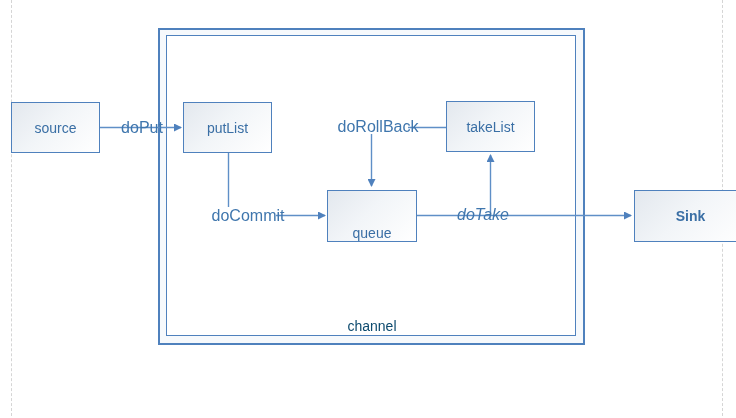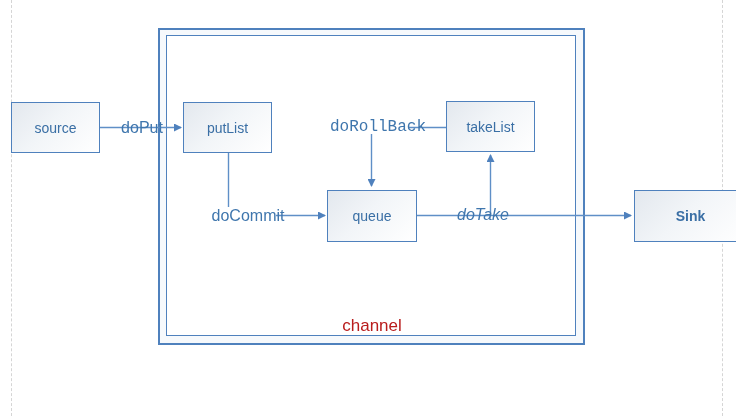--- a/index.html
+++ b/index.html
@@ -34,60 +34,60 @@
     left: 166px; top: 35px;
     width: 410px; height: 301px;
     border: 1.5px solid #4f81bd;
     background: #ffffff;
     z-index: 1;
   }
   .channel-label {
     position: absolute;
     left: 372px; top: 326px;
     transform: translate(-50%, -50%);
-    font-size: 17px;
-    color: #b91c1c;
+    font-size: 14px;
+    color: #0c4a6e;
     z-index: 2;
     white-space: nowrap;
   }
   .node {
     position: absolute;
     border: 1.5px solid #4f81bd;
     background: linear-gradient(135deg, #e3e8ee 0%, #f2f5f8 45%, #ffffff 100%);
     display: flex;
     align-items: center;
     justify-content: center;
     font-size: 14px;
     color: #3a6fa5;
     z-index: 2;
   }
   .node-source   { left: 11px;  top: 102px; width: 89px; height: 51px; }
   .node-putlist  { left: 183px; top: 102px; width: 89px; height: 51px; }
   .node-takelist { left: 446px; top: 101px; width: 89px; height: 51px; }
-  .node-queue    { left: 327px; top: 190px; width: 90px; height: 52px; }
+  .node-queue    { left: 327px; top: 190px; width: 90px; height: 52px; align-items: flex-end; }
   .node-sink     { left: 634px; top: 190px; width: 113px; height: 52px; font-weight: bold; }
   .edges-layer {
     position: absolute;
     left: 0; top: 0;
     width: 736px; height: 418px;
     z-index: 3;
     pointer-events: none;
   }
   .edge-label {
     position: absolute;
     transform: translate(-50%, -50%);
     font-size: 16px;
     color: #3f76ad;
     white-space: nowrap;
     z-index: 4;
     line-height: 1;
   }
   .lbl-doput      { left: 142px; top: 128px; }
   .lbl-docommit   { left: 248px; top: 216px; text-align: center; }
-  .lbl-dorollback { left: 378px; top: 127px; font-family: Liberation Mono, monospace; }
+  .lbl-dorollback { left: 378px; top: 127px; }
   .lbl-dotake     { left: 483px; top: 215px; font-style: italic; }
 </style>
 </head>
 <body>
 
 <div class="canvas">
 
   <div class="guide guide-left"></div>
   <div class="guide guide-right"></div>
 

